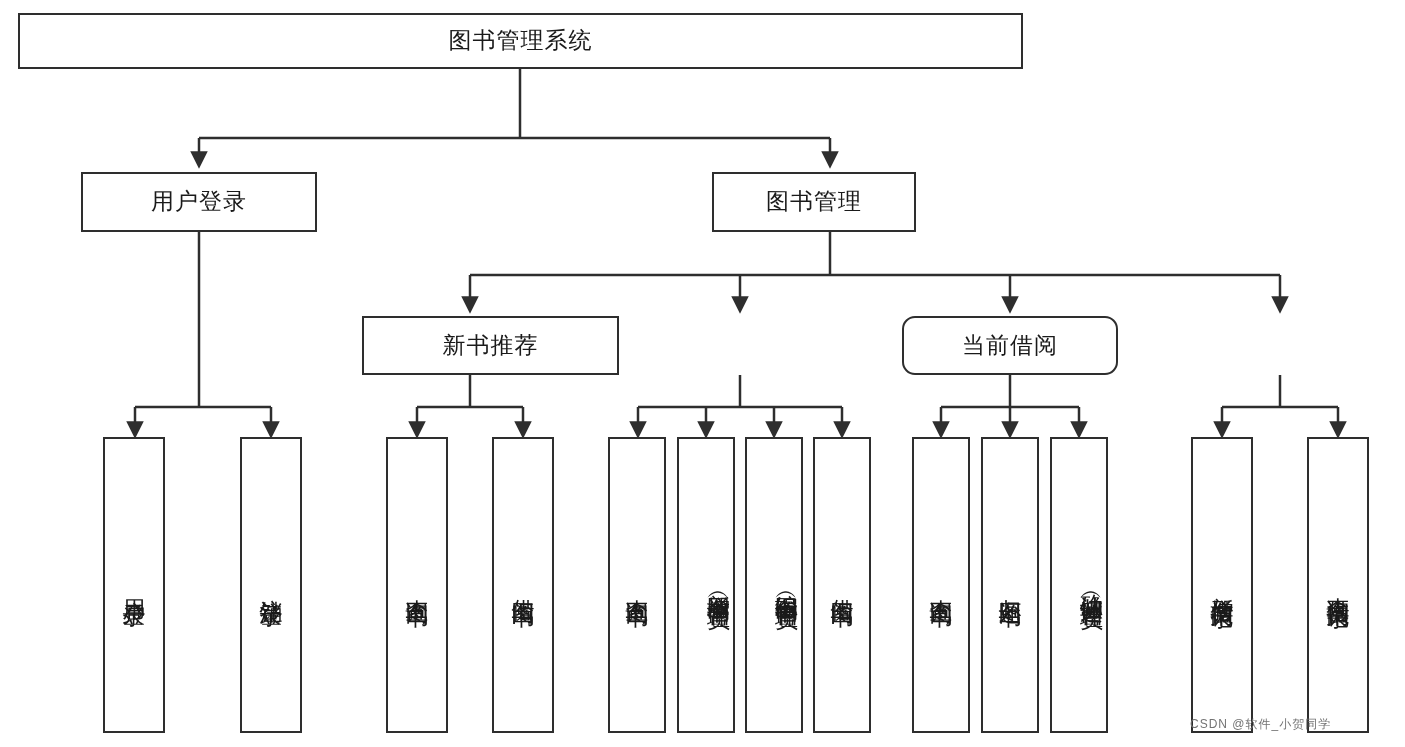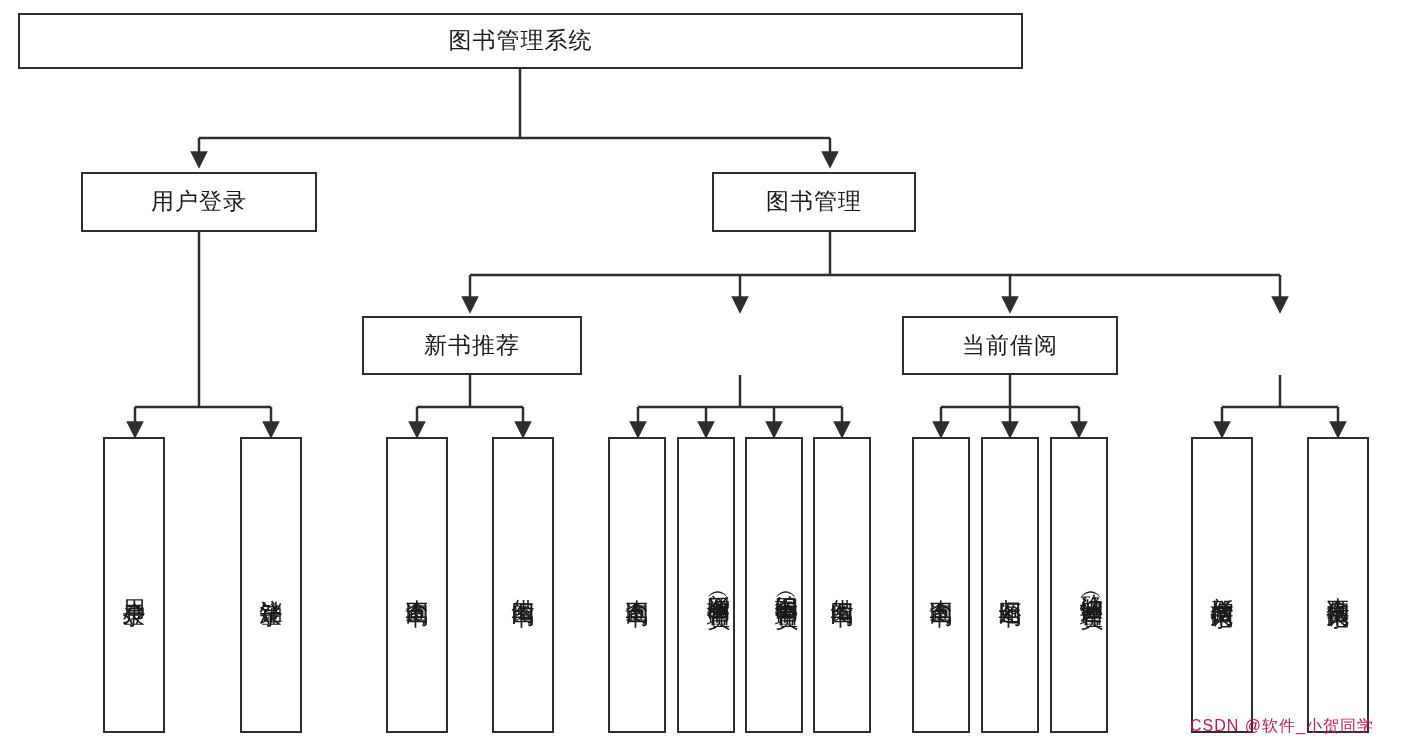--- a/index.html
+++ b/index.html
@@ -57,22 +57,22 @@
     white-space: nowrap;
   }
   .node.vert.align-top {
     align-items: flex-start;
   }
   .node.vert.align-mid {
     align-items: center;
   }
   .watermark {
     position: absolute;
-    font-size: 16px;
-    color: #be185d;
+    font-size: 12px;
+    color: #737373;
     letter-spacing: 1px;
     white-space: nowrap;
     z-index: 3;
   }
 </style>
 </head>
 <body>
 
 <div id="canvas">
 
@@ -130,24 +130,24 @@
     <span>图书管理系统</span>
   </div>
 
   <div class="node horiz" style="left:81px; top:172px; width:236px; height:60px;">
     <span>用户登录</span>
   </div>
   <div class="node horiz" style="left:712px; top:172px; width:204px; height:60px;">
     <span>图书管理</span>
   </div>
 
-  <div class="node horiz" style="left:362px; top:316px; width:220px; height:59px;">
+  <div class="node horiz" style="left:362px; top:316px; width:257px; height:59px;">
     <span>新书推荐</span>
   </div>
-  <div class="node horiz" style="left:902px; top:316px; width:216px; height:59px;">
+  <div class="node horiz" style="left:902px; top:316px; width:216px; height:59px;border-radius:13px;">
     <span>当前借阅</span>
   </div>
 
   <div class="node vert align-mid" style="left:103px; top:437px; width:62px; height:296px;">
     <span class="vlabel">用户登录</span>
   </div>
   <div class="node vert align-mid" style="left:240px; top:437px; width:62px; height:296px;">
     <span class="vlabel">注销登录</span>
   </div>
 

